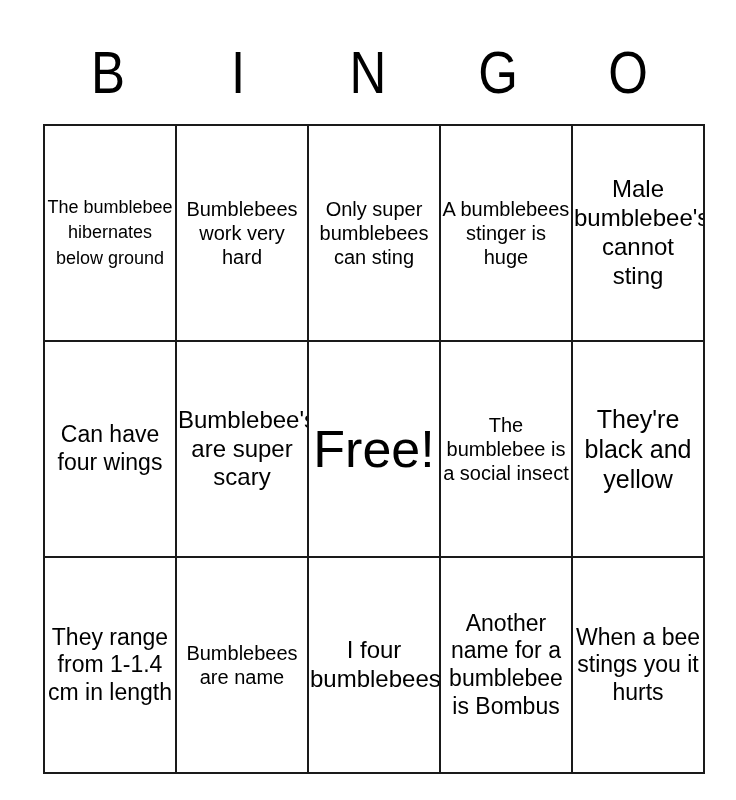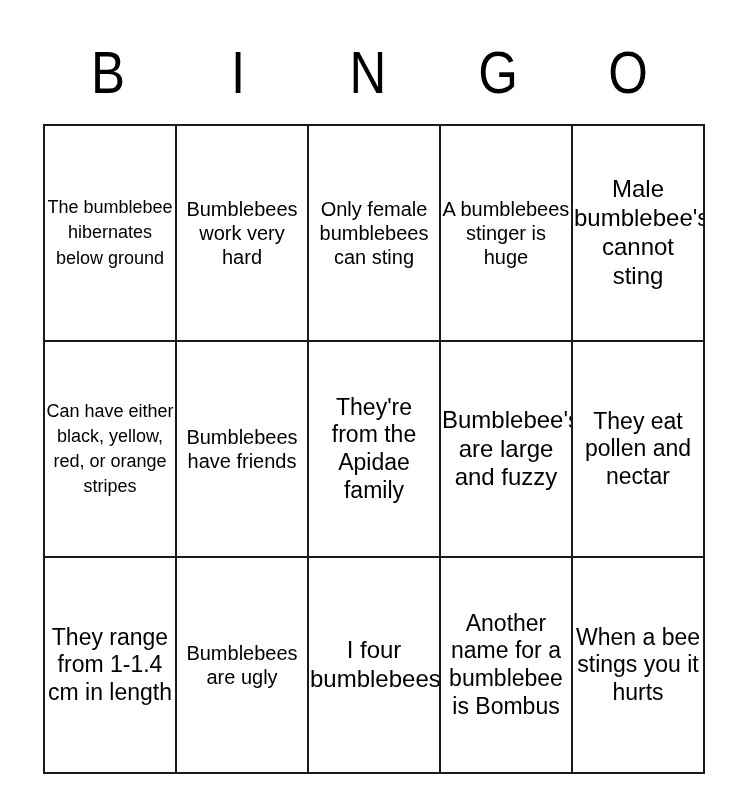--- a/index.html
+++ b/index.html
@@ -24,32 +24,32 @@
   <div class="title-letter">N</div>
   <div class="title-letter">G</div>
   <div class="title-letter">O</div>
 </div>
 
 <table class="grid">
   <tbody>
       <tr>
     <td class="fs-s">The bumblebee hibernates below ground</td>
     <td class="fs-m">Bumblebees work very hard</td>
-    <td class="fs-m">Only female bumblebees can sting</td>
+    <td class="fs-m">Only super bumblebees can sting</td>
     <td class="fs-m">A bumblebees stinger is huge</td>
     <td class="fs-sm">Male bumblebee's cannot sting</td>
   </tr>
   <tr>
-    <td class="fs-s">Can have either black, yellow, red, or orange stripes</td>
-    <td class="fs-m">Bumblebees have friends</td>
-    <td class="fs-l">They're from the Apidae family</td>
-    <td class="fs-sm">Bumblebee's are large and fuzzy</td>
-    <td class="fs-l">They eat pollen and nectar</td>
+    <td class="fs-l">Can have four wings</td>
+    <td class="fs-sm">Bumblebee's are super scary</td>
+    <td class="fs-free">Free!</td>
+    <td class="fs-m">The bumblebee is a social insect</td>
+    <td class="fs-xl">They're black and yellow</td>
   </tr>
   <tr>
     <td class="fs-l">They range from 1-1.4 cm in length</td>
-    <td class="fs-m">Bumblebees are ugly</td>
+    <td class="fs-m">Bumblebees are name</td>
     <td class="fs-sm">I four bumblebees</td>
     <td class="fs-l">Another name for a bumblebee is Bombus</td>
     <td class="fs-l">When a bee stings you it hurts</td>
   </tr>
 </tbody>
   </table>
 
 </body></html>

